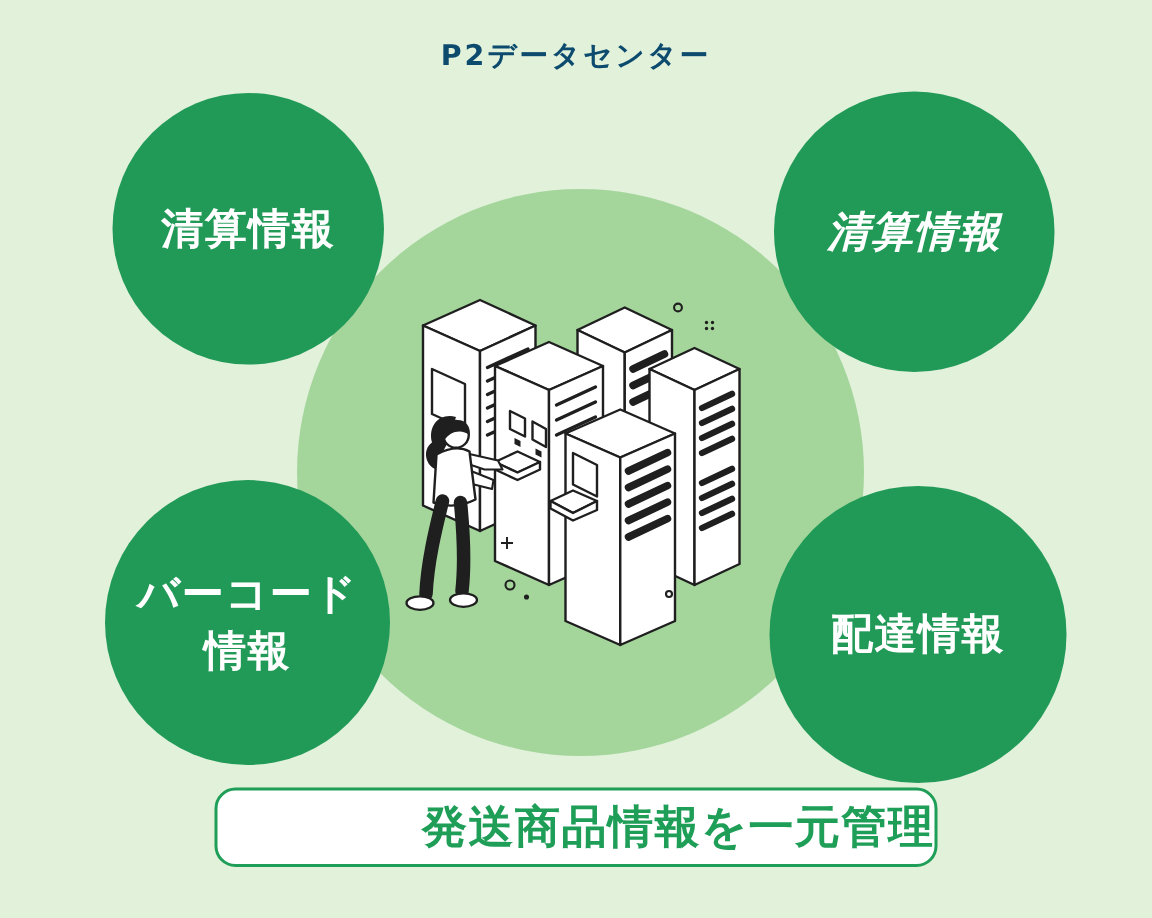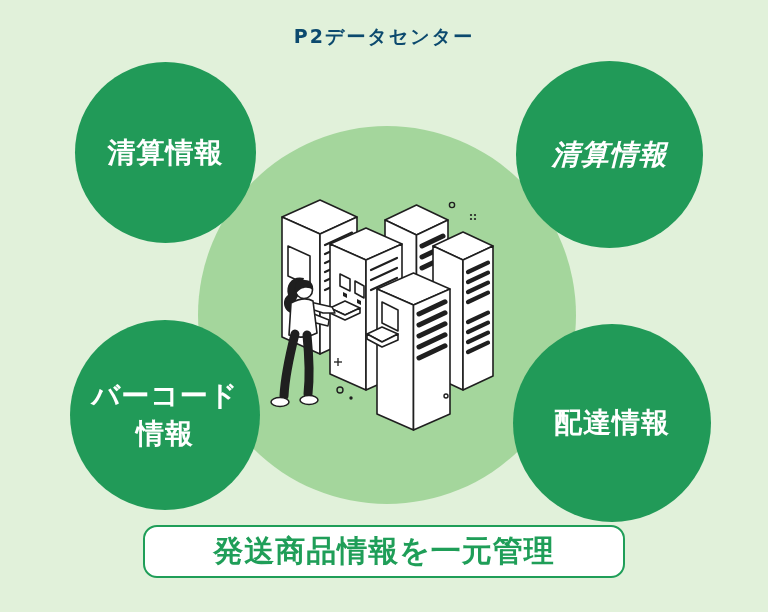--- a/index.html
+++ b/index.html
@@ -56,21 +56,21 @@
   .banner{
     position:absolute;
     left:143px;top:525px;
     width:482px;height:53px;
     background:#ffffff;
     border:2.5px solid #1f9e58;
     border-radius:14px;
     box-sizing:border-box;
     display:flex;
     align-items:center;
-    justify-content:center;
+    justify-content:flex-end;
   }
   .banner span{
     color:#1f9e58;
     font-size:30px;
     font-weight:700;
     letter-spacing:1px;
   }
 </style>
 </head>
 <body>

